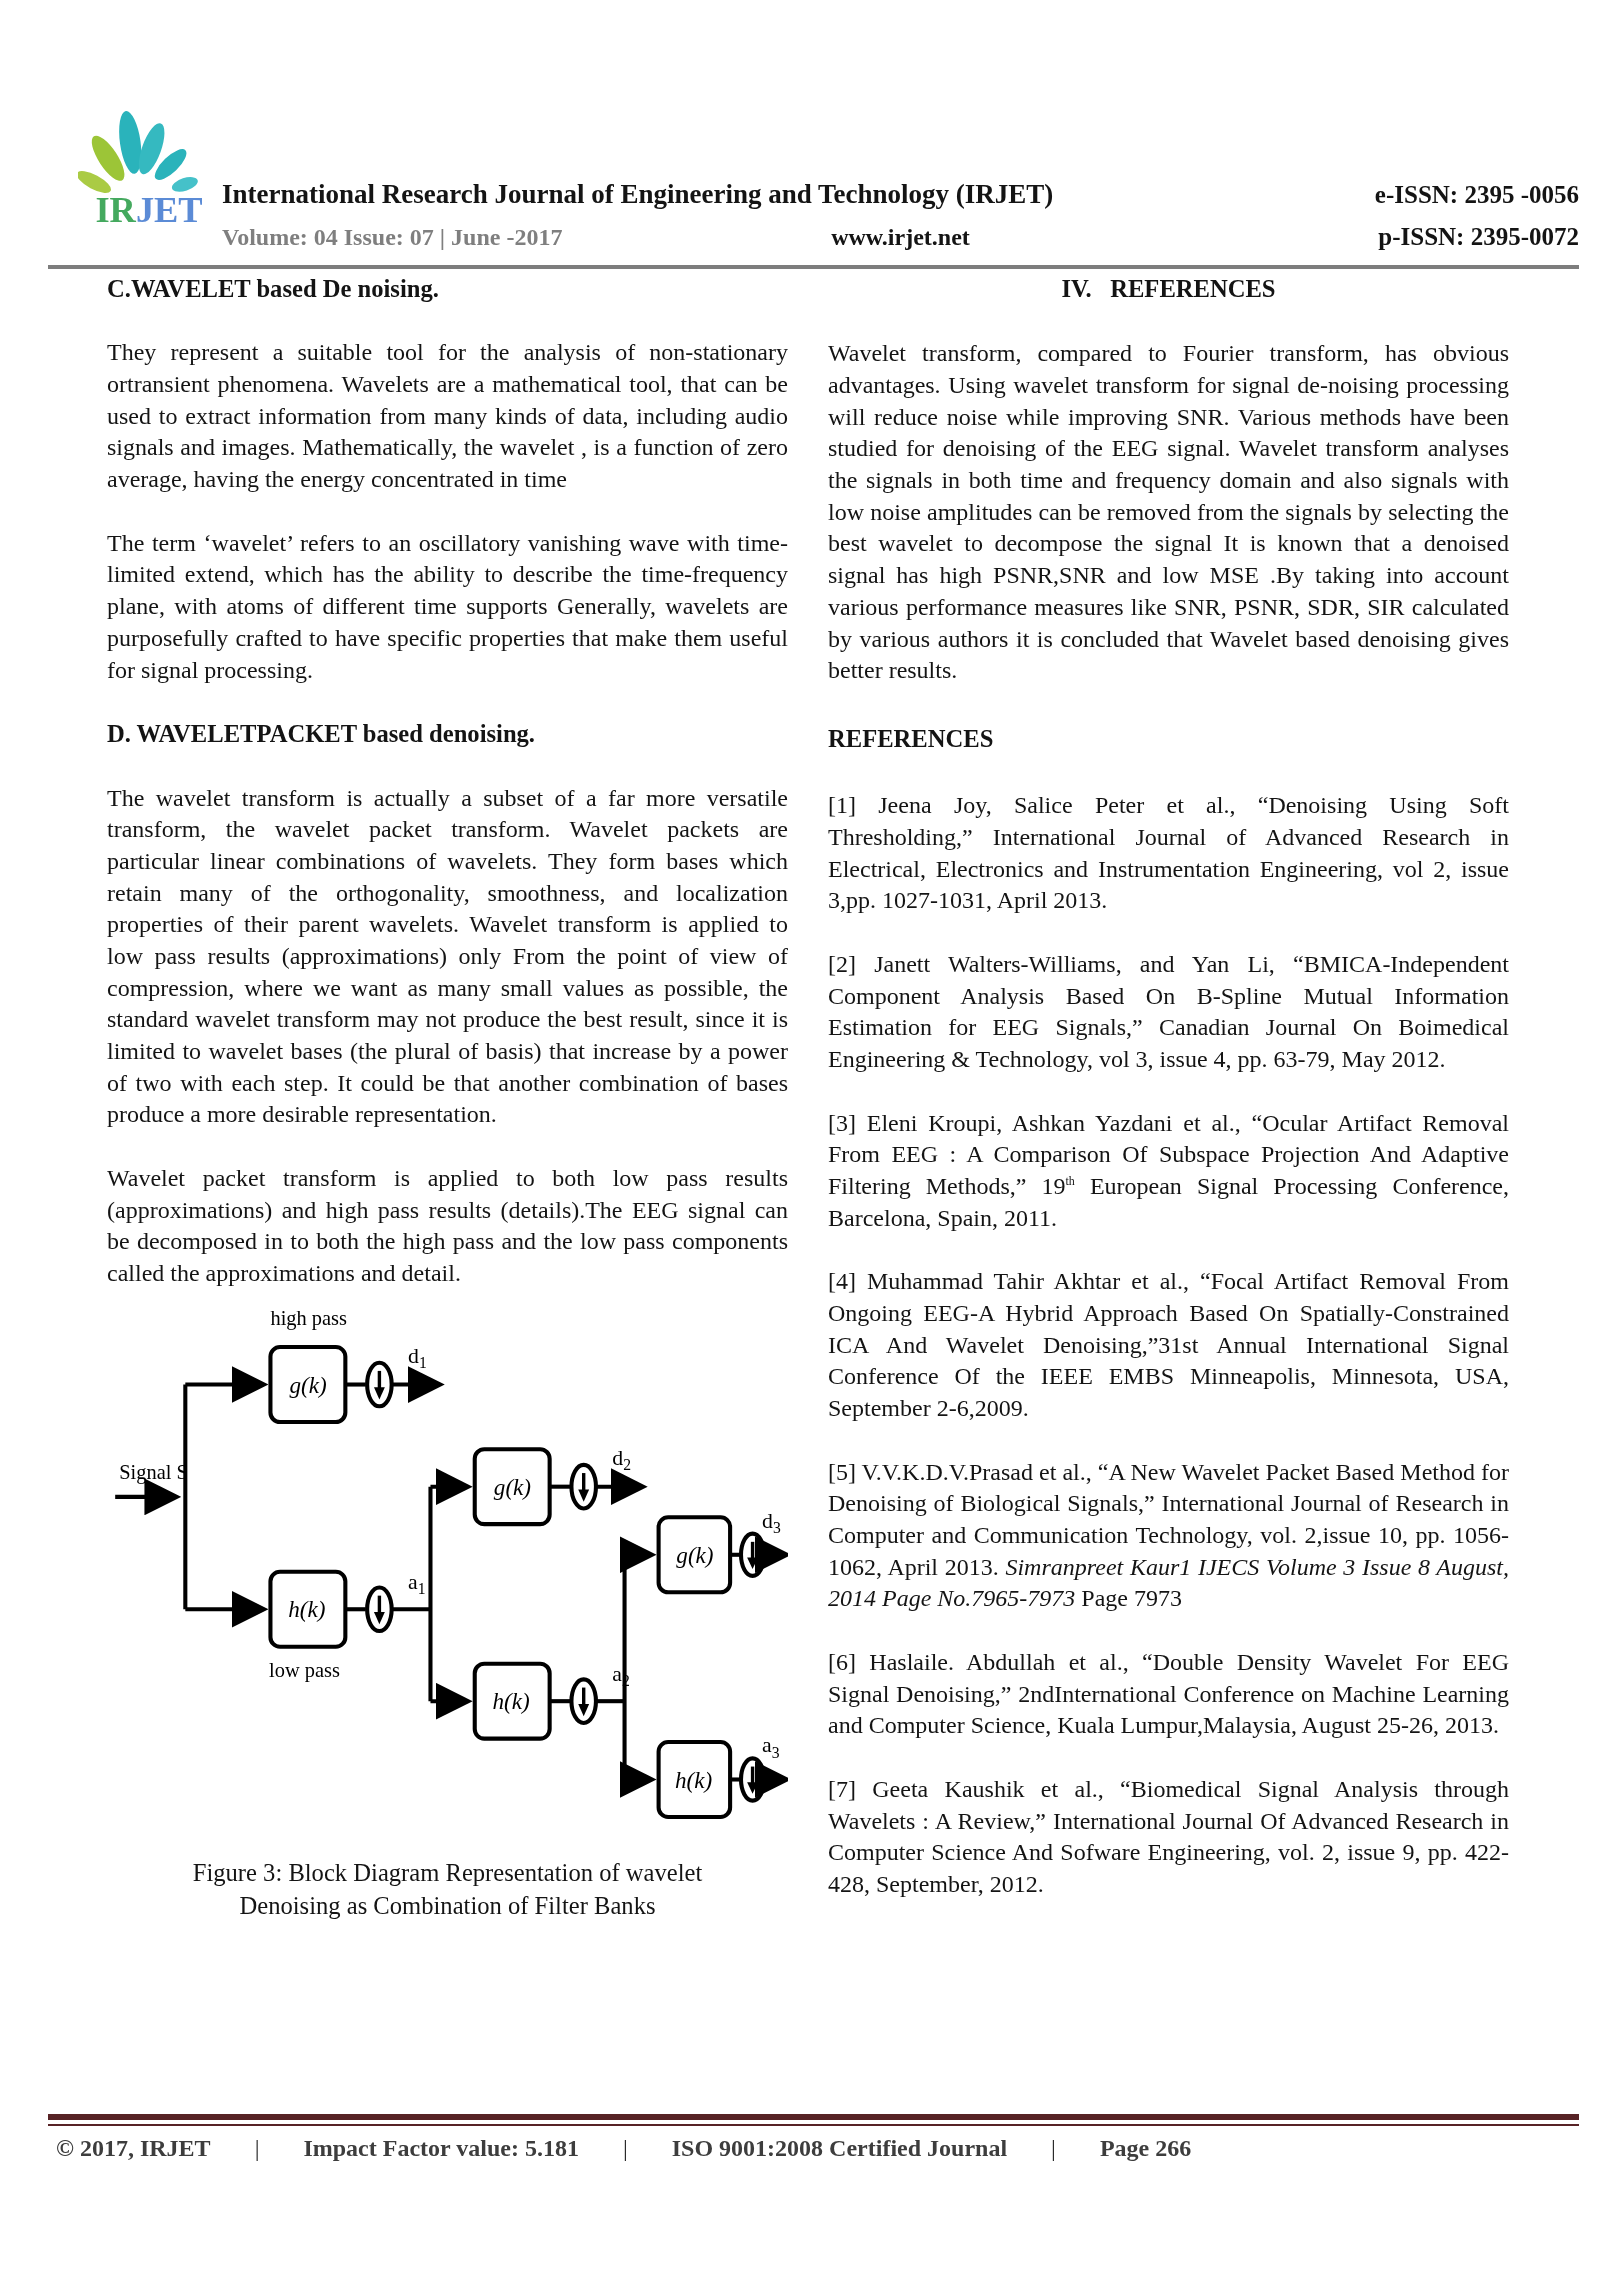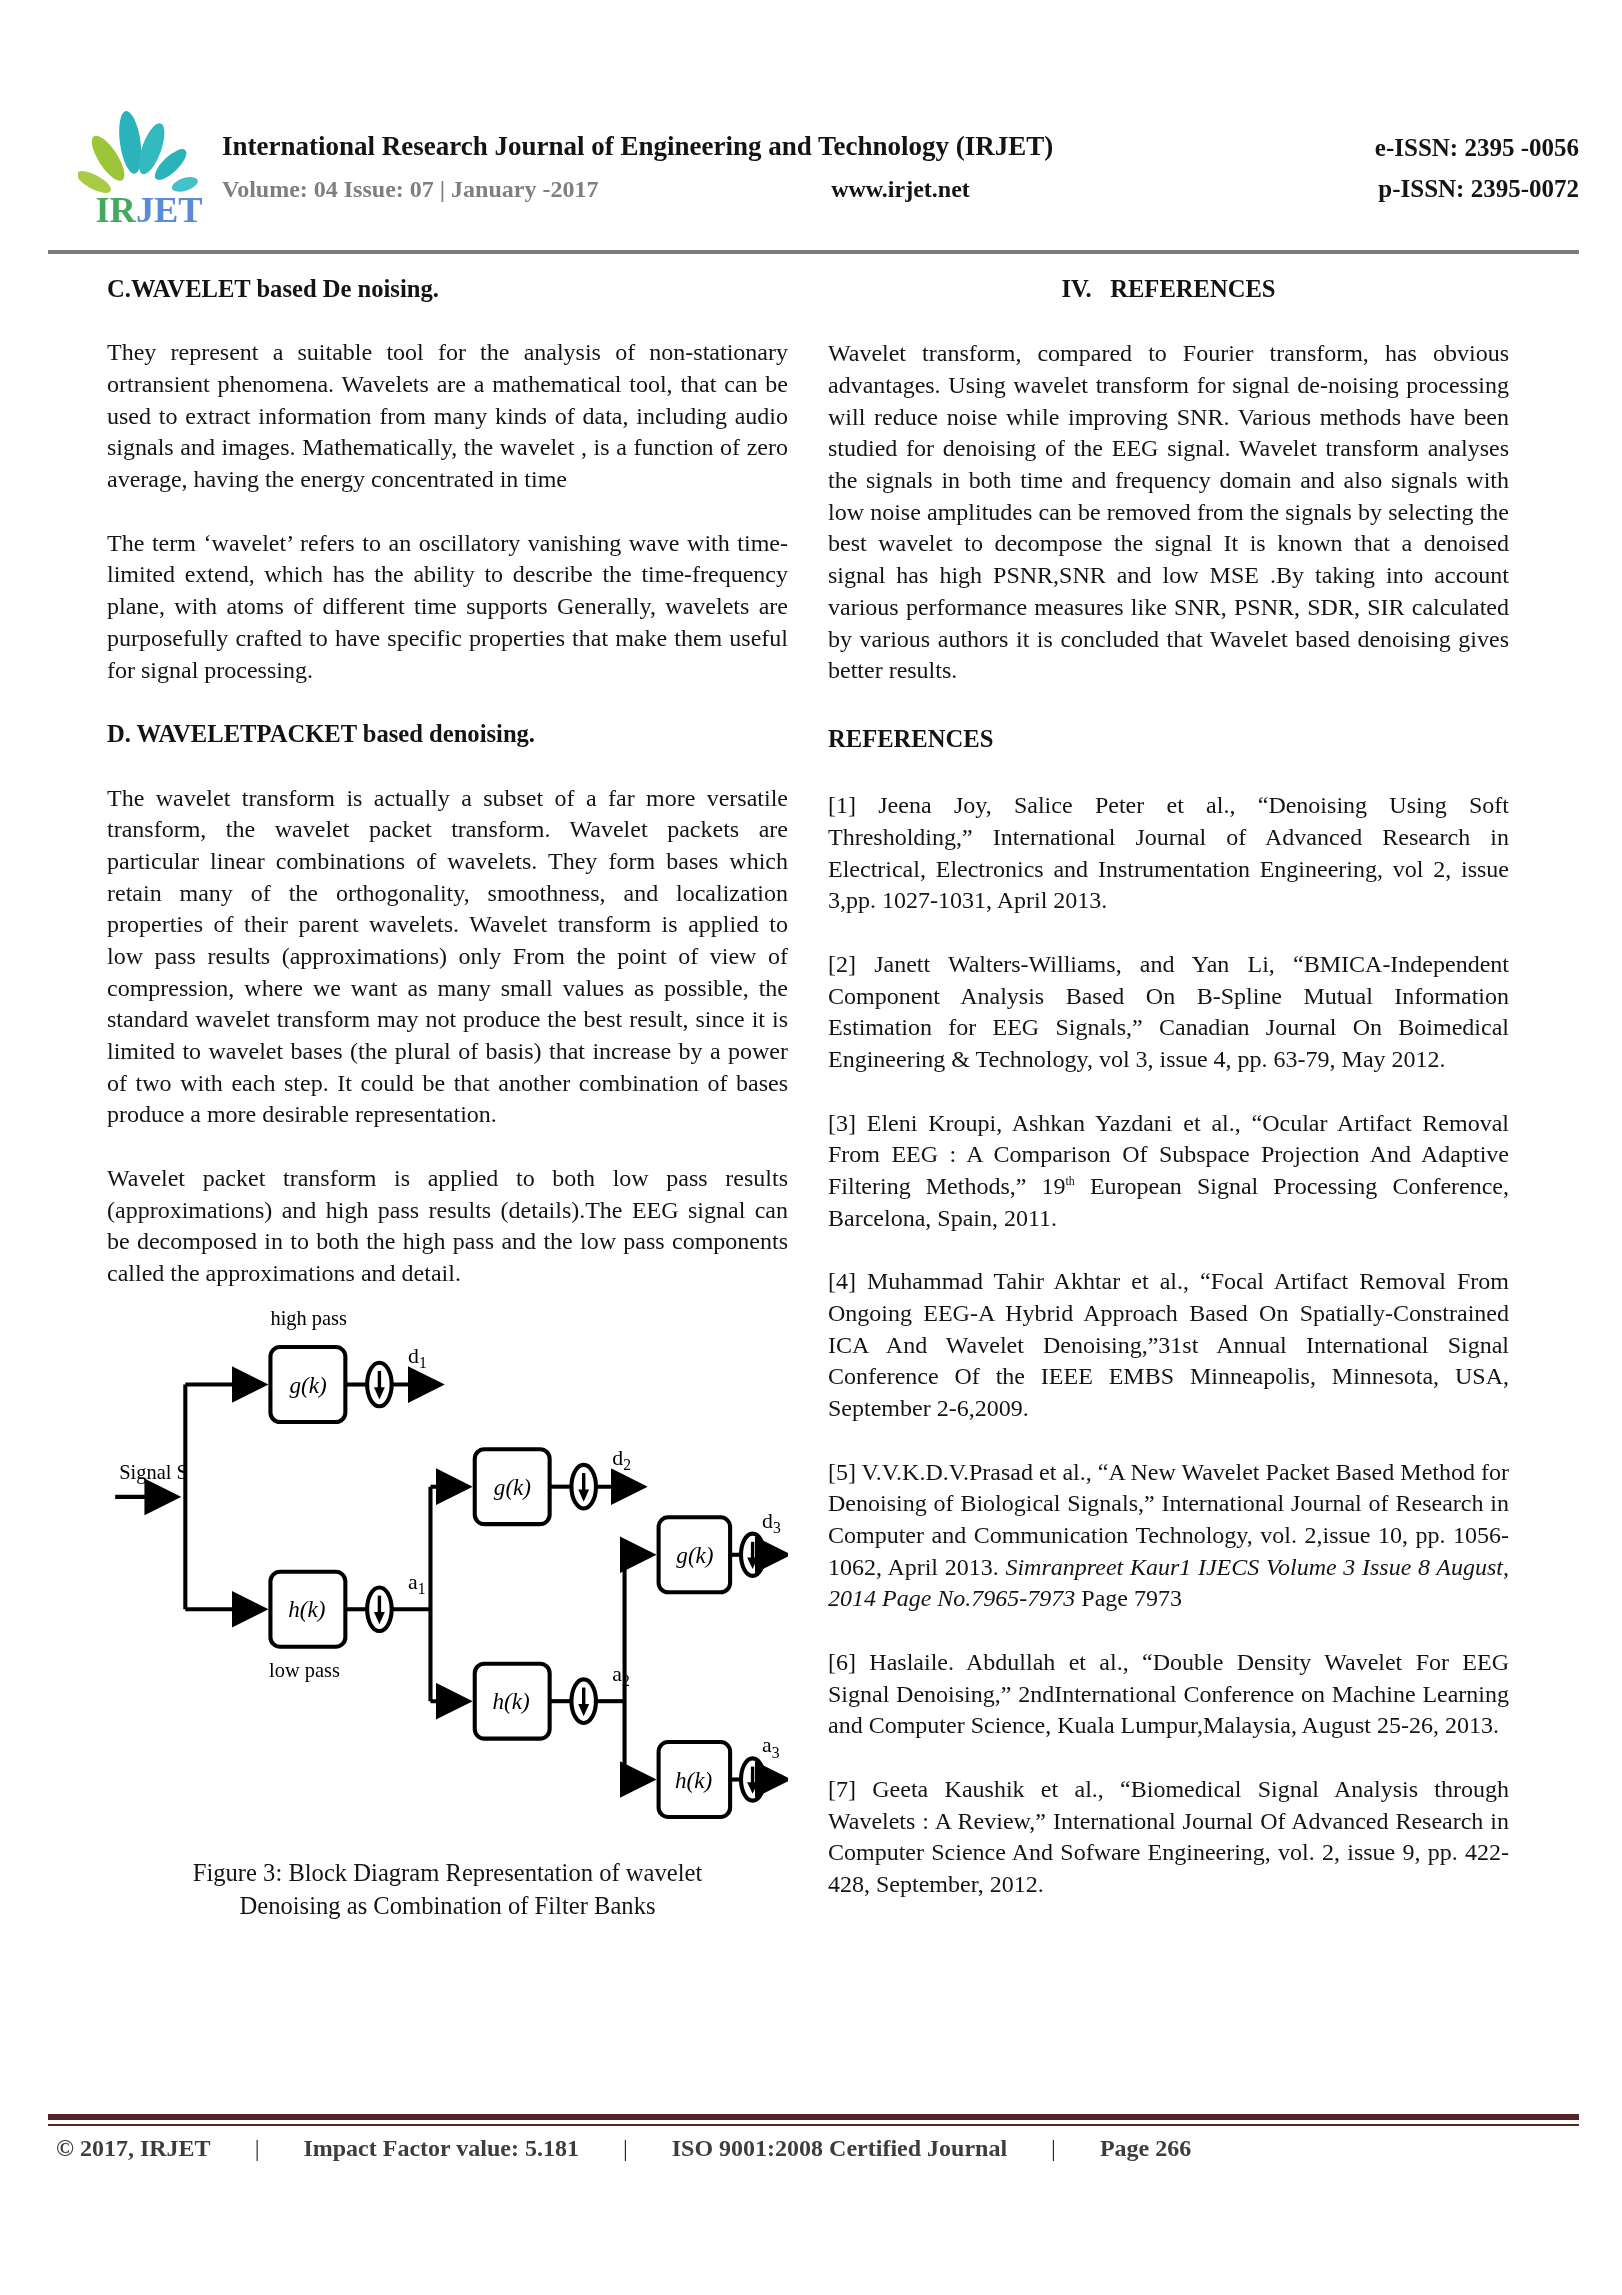--- a/index.html
+++ b/index.html
@@ -10,21 +10,21 @@
     background:#ffffff;
     font-family:"Liberation Serif","DejaVu Serif",serif;
     color:#141414;
     overflow:hidden;
   }
   
   .header{position:absolute;top:109px;left:48px;right:44px;}
   .header-inner{display:flex;align-items:flex-start;}
   .logo-box{width:133px;margin-left:30px;flex:0 0 auto;}
   .header-text{flex:1;padding-left:11px;padding-top:22px;}
-  .hrow1{display:flex;justify-content:space-between;align-items:flex-end;}
+  .hrow1{display:flex;justify-content:space-between;align-items:center;margin-top:48px;}
   .journal-title{font-size:27px;font-weight:bold;letter-spacing:0;}
   .eissn{font-size:25px;font-weight:bold;white-space:pre;}
   .hrow2{display:flex;align-items:baseline;margin-top:12.7px;}
   .volume{flex:1.25;font-size:24px;font-weight:bold;color:#7f7f7f;}
   .site{flex:1;text-align:center;font-size:24px;font-weight:bold;}
   .pissn{flex:1.25;text-align:right;font-size:25px;font-weight:bold;}
   .header-rule{margin-top:14.3px;height:0;border-bottom:4px solid #7d7d7d;}
   
   .columns{position:absolute;top:273px;left:107px;display:flex;gap:40px;}
   .col{width:681px;font-size:24px;line-height:1.32;text-align:justify;}
@@ -67,21 +67,21 @@
           </g>
           <text x="22" y="142" font-family="Liberation Serif, DejaVu Serif, serif" font-weight="bold" font-size="46"><tspan fill="#44a95e">IR</tspan><tspan fill="#5b8bd6">JET</tspan></text>
         </svg>
       </div>
       <div class="header-text">
         <div class="hrow1">
           <span class="journal-title">International Research Journal of Engineering and Technology (IRJET)</span>
           <span class="eissn">e-ISSN: 2395 -0056</span>
         </div>
         <div class="hrow2">
-          <span class="volume">Volume: 04 Issue: 07 | January -2017</span>
+          <span class="volume">Volume: 04 Issue: 07 | June -2017</span>
           <span class="site">www.irjet.net</span>
           <span class="pissn">p-ISSN: 2395-0072</span>
         </div>
       </div>
     </div>
     <div class="header-rule"></div>
   </div>
 
   <div class="columns">
 

